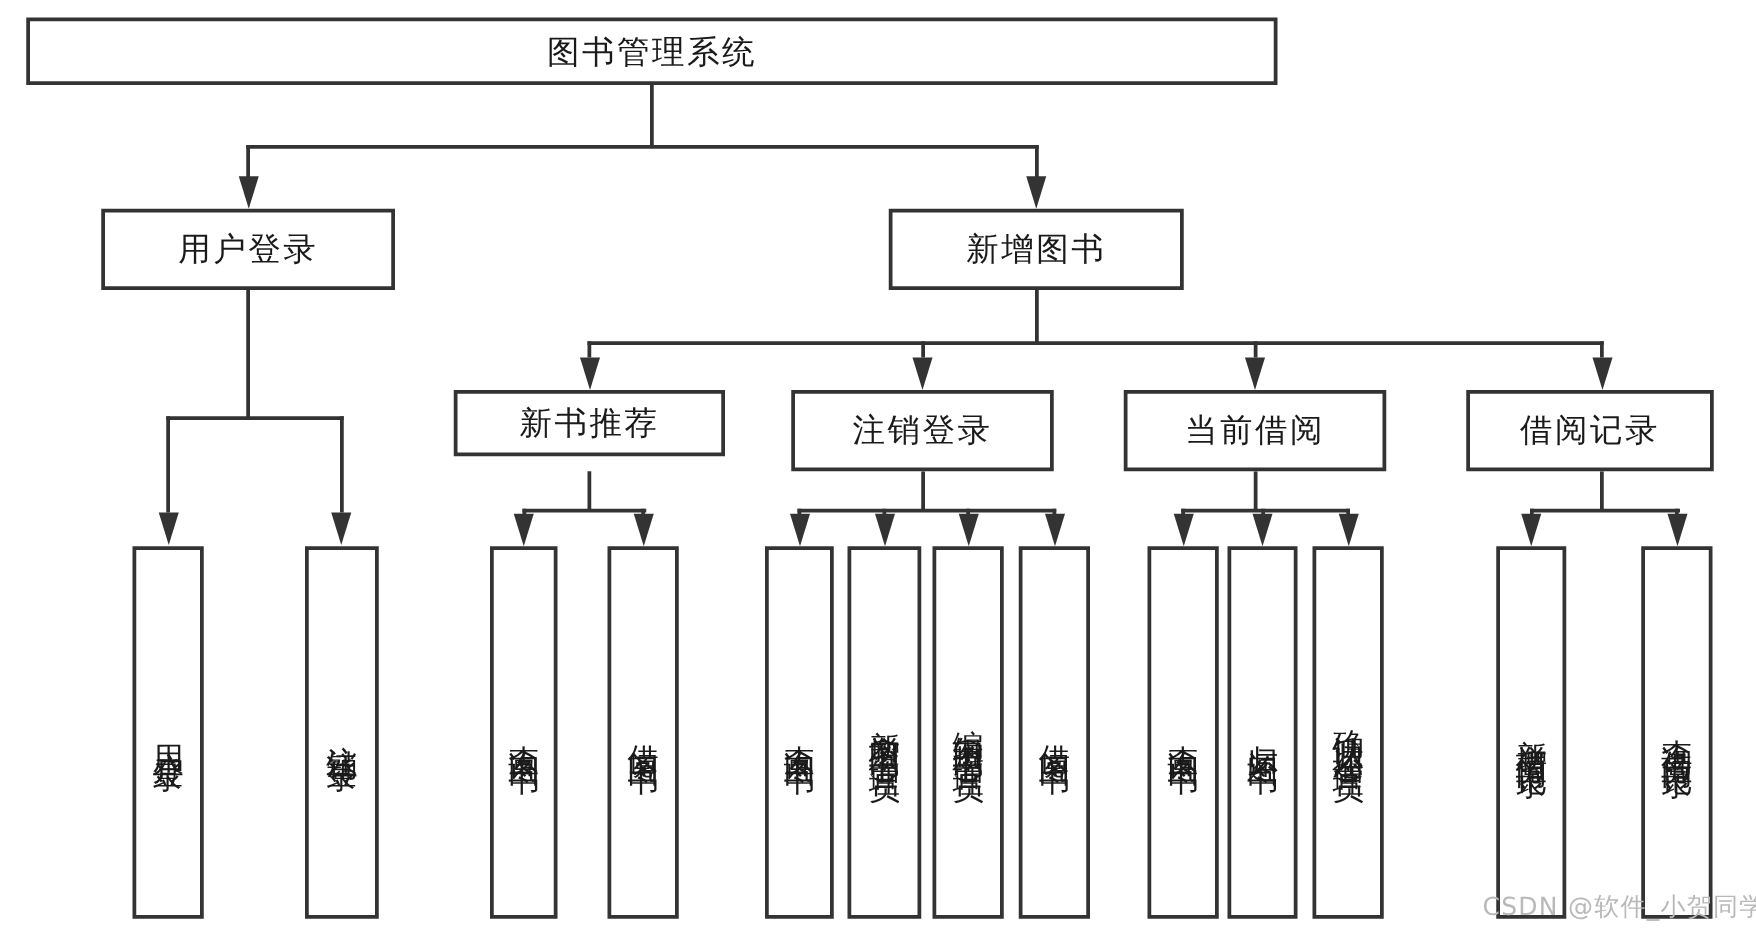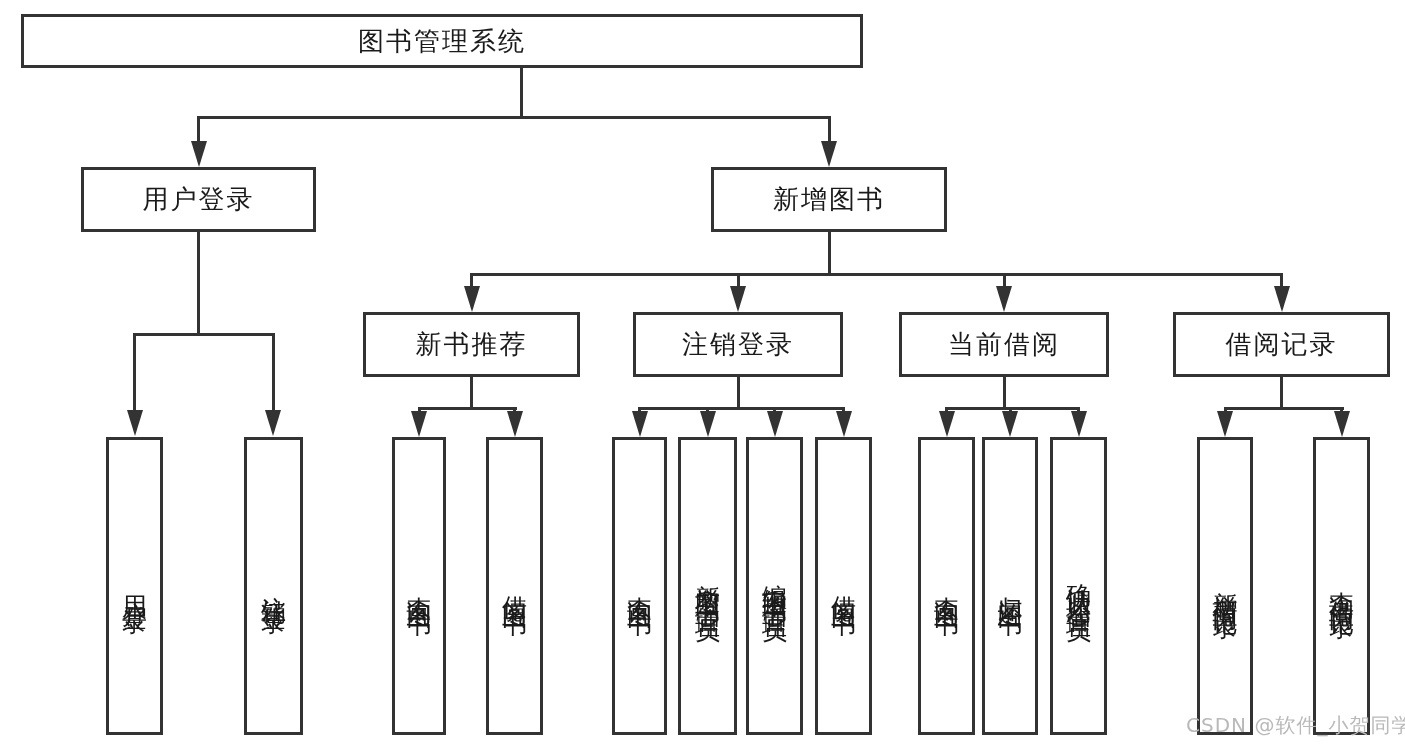--- a/index.html
+++ b/index.html
@@ -28,41 +28,41 @@
   .watermark{
     position:absolute;left:1186px;top:712px;z-index:6;
     color:#b9b9b9;font-size:20px;letter-spacing:1px;white-space:nowrap;
   }
 </style>
 </head>
 <body>
 
 <div id="canvas">
 
-  <div class="box hbox" style="left:21px;top:14px;width:842px;height:54px;">
+  <div class="box hbox" style="left:21px;top:14px;width:1001px;height:54px;">
     <span>图书管理系统</span>
   </div>
 
   <div class="box hbox" style="left:81px;top:167px;width:235px;height:65px;">
     <span>用户登录</span>
   </div>
   <div class="box hbox" style="left:711px;top:167px;width:236px;height:65px;">
     <span>新增图书</span>
   </div>
 
-  <div class="box hbox" style="left:363px;top:312px;width:217px;height:65px;">
+  <div class="box hbox" style="left:363px;top:312px;width:217px;height:53px;">
     <span>新书推荐</span>
   </div>
   <div class="box hbox" style="left:633px;top:312px;width:210px;height:65px;">
     <span>注销登录</span>
   </div>
   <div class="box hbox" style="left:899px;top:312px;width:210px;height:65px;">
     <span>当前借阅</span>
   </div>
-  <div class="box hbox" style="left:1173px;top:312px;width:217px;height:65px;">
+  <div class="box hbox" style="left:1173px;top:312px;width:198px;height:65px;">
     <span>借阅记录</span>
   </div>
 
   <div class="box vbox" style="left:106px;top:437px;width:57px;height:298px;">
     <span>用户登录</span>
   </div>
   <div class="box vbox" style="left:244px;top:437px;width:59px;height:298px;">
     <span>注销登录</span>
   </div>
 

